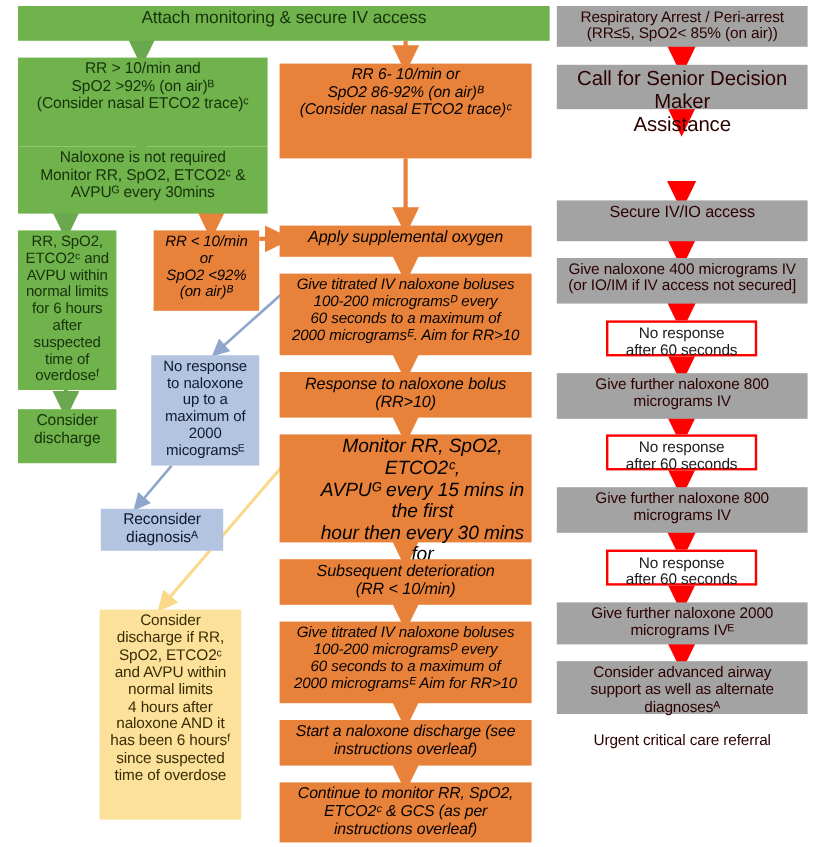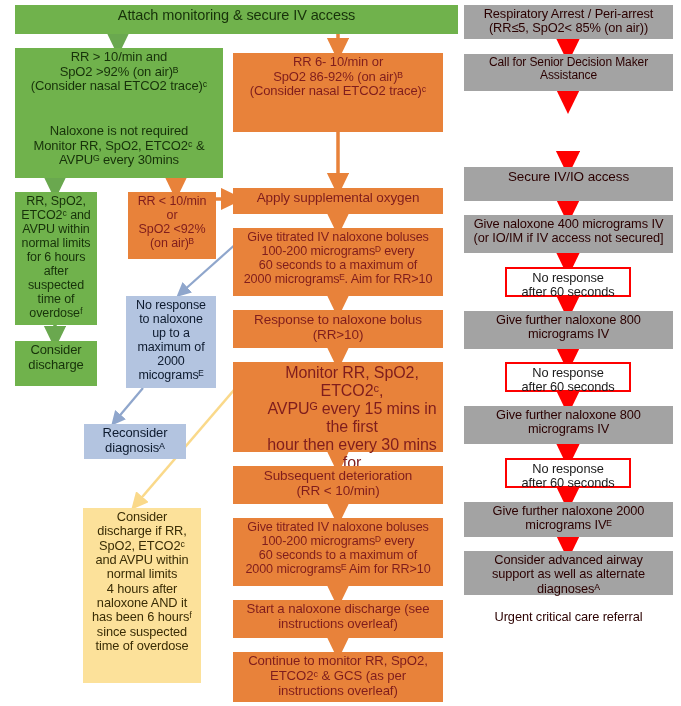--- a/index.html
+++ b/index.html
@@ -26,21 +26,21 @@
     justify-content: center;
     text-align: center;
     line-height: 1.12;
     padding: 2px 3px;
     white-space: pre-line;
     letter-spacing: -0.1px;
   }
   .node .txt { display: block; width: 100%; }
   
   .green  { background: #70b24c; color: #17320a; }
-  .orange { background: #e8823a; color: #7f1d1d; }
+  .orange { background: #e8823a; color: #000000; font-style: italic; }
   .blue   { background: #b3c4e0; color: #0d1a2e; }
   .yellow { background: #fce19a; color: #3a2d06; }
   .red    { background: #a3a3a3; color: #2b0000; }
   .whitebox {
     background: #ffffff;
     color: #1a1a1a;
     border: 2px solid #fe0000;
   }
   
   #arrows {
@@ -241,21 +241,21 @@
 has been 6 hoursᶠ
 since suspected
 time of overdose</span>
   </div>
 
   <div class="node red" style="left:464px; top:5px; width:209px; height:34px; font-size:12.8px;">
     <span class="txt">Respiratory Arrest / Peri-arrest
 (RR≤5, SpO2&lt; 85% (on air))</span>
   </div>
 
-  <div class="node red" style="left:464px; top:54px; width:209px; height:37px; font-size:12px;">
+  <div class="node red" style="left:464px; top:54px; width:209px; height:37px; font-size:17px;">
     <span class="txt">Call for Senior Decision Maker
 Assistance</span>
   </div>
 
 
   <div class="node red" style="left:464px; top:167px; width:209px; height:34px; font-size:13.5px;">
     <span class="txt">Secure IV/IO access</span>
   </div>
 
   <div class="node red" style="left:464px; top:215px; width:209px; height:38px; font-size:12.8px;">

